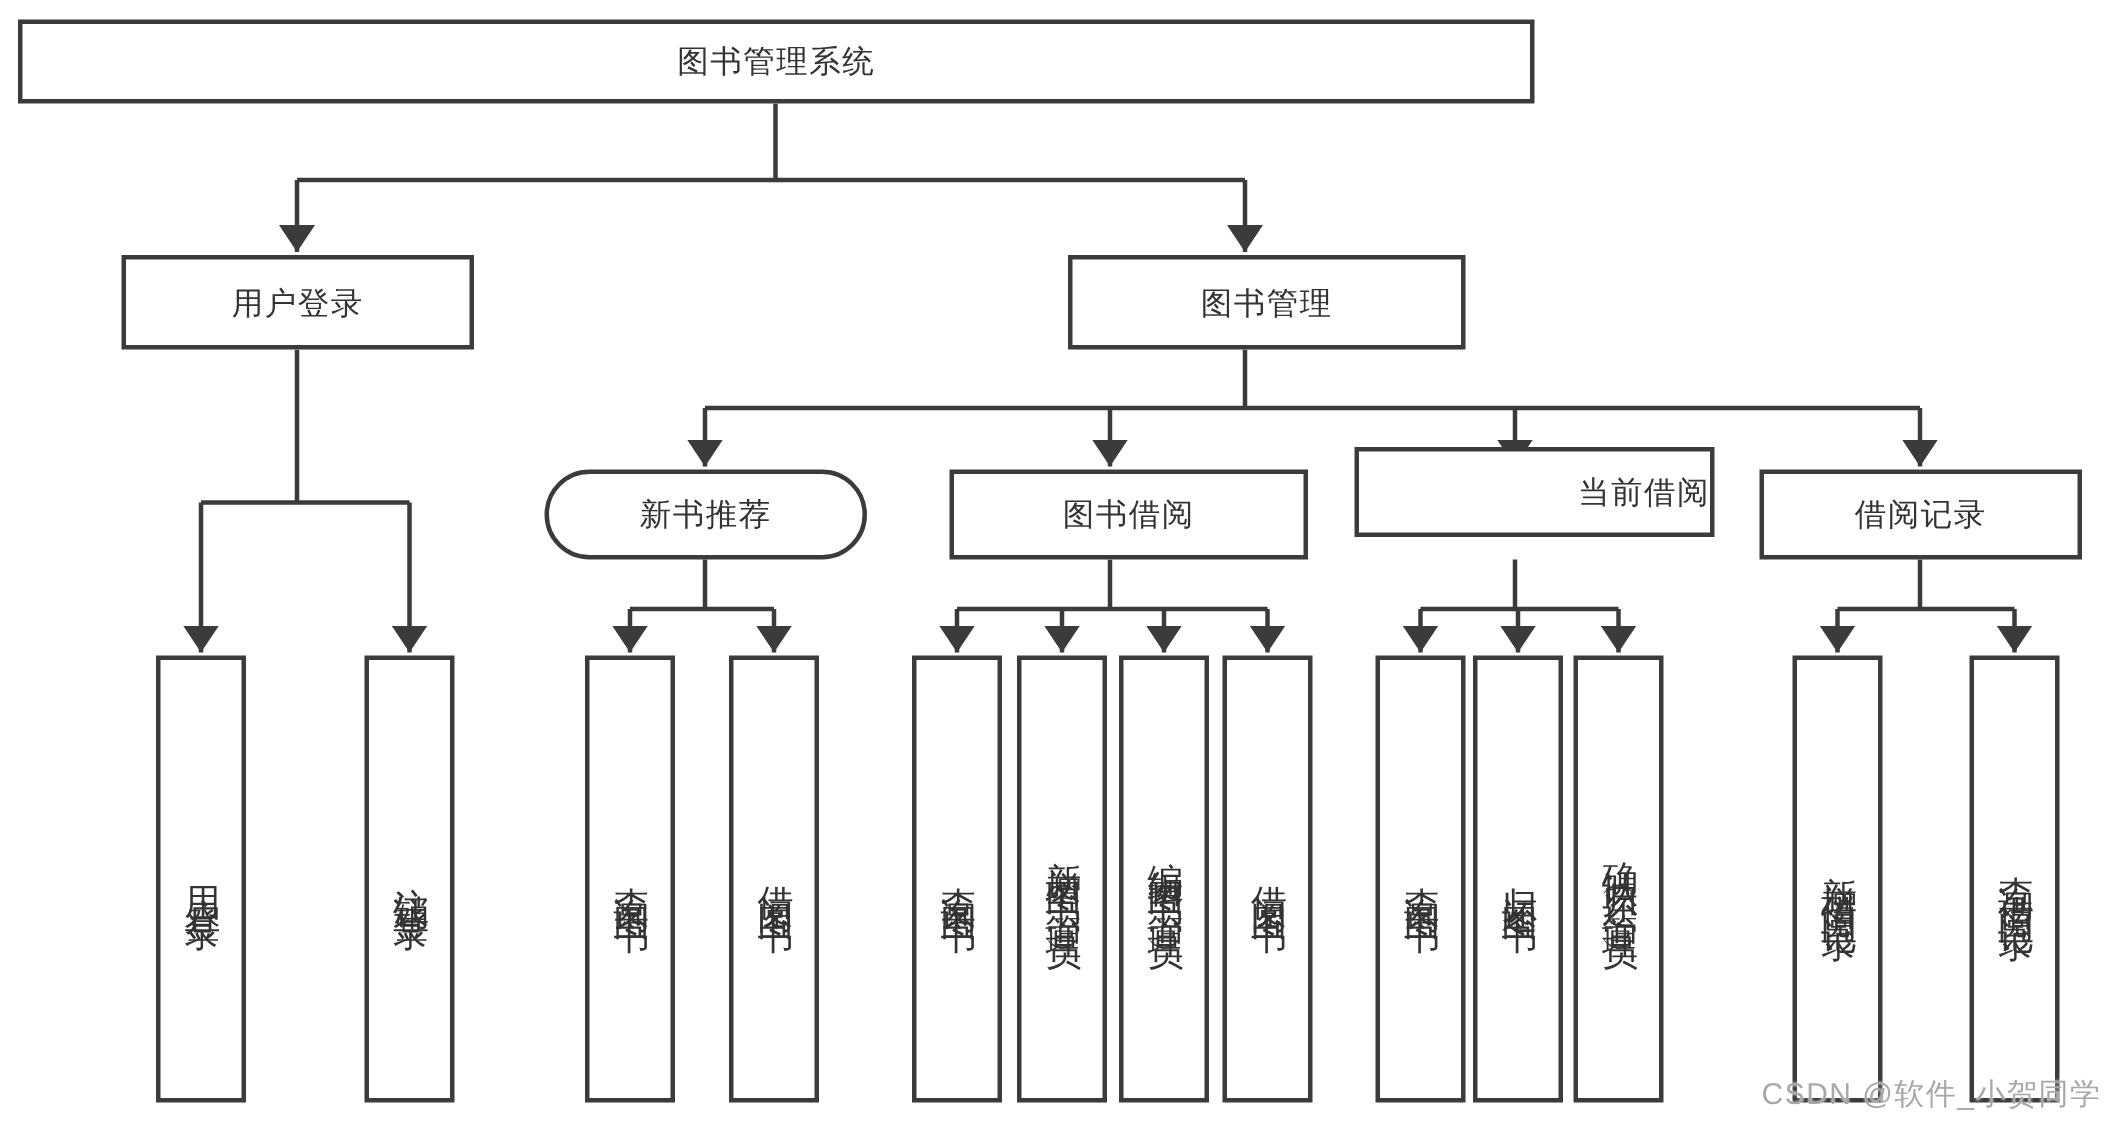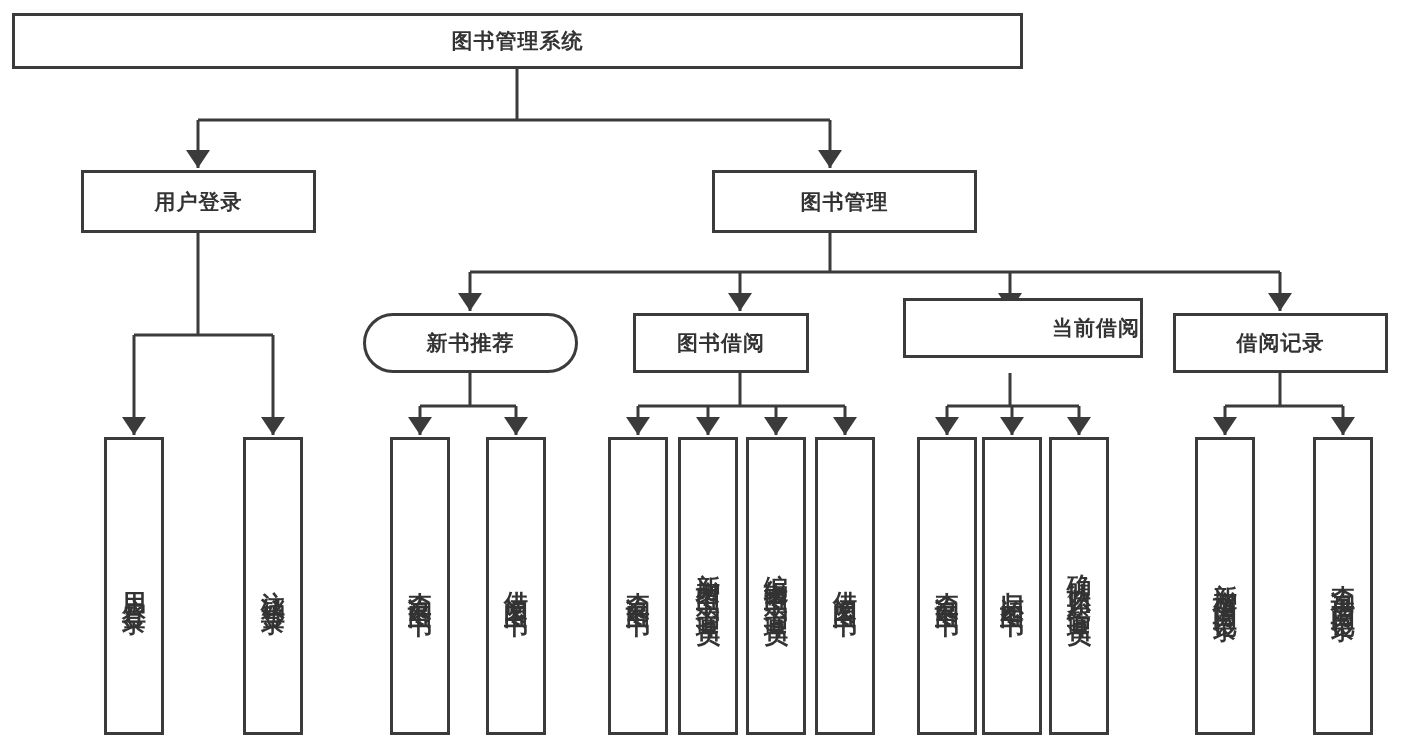--- a/index.html
+++ b/index.html
@@ -13,21 +13,20 @@
   }
   .box{
     position:absolute;
     box-sizing:border-box;
     border:3px solid #3b3b3b;
     background:#ffffff;
     display:flex;
     align-items:center;
     justify-content:center;
     text-align:center;
-    font-weight:bold;
   }
   .hbox{ font-size:21px; letter-spacing:1px; }
   .vbox{
     font-size:24px;
     writing-mode:vertical-rl;
     text-orientation:mixed;
     letter-spacing:7px;
     line-height:1;
   }
   #connectors{
@@ -42,21 +41,21 @@
     letter-spacing:1px;
     text-shadow:0 0 2px #ffffff;
     z-index:5;
     white-space:nowrap;
   }
   
   .n-root{left:12px;top:13px;width:1011px;height:56px;}
   .n-l2a{left:81px;top:170px;width:235px;height:63px;}
   .n-l2b{left:712px;top:170px;width:265px;height:63px;}
   .n-l3a{left:363px;top:313px;width:215px;height:60px;border-radius:30px;}
-  .n-l3b{left:633px;top:313px;width:176px;height:60px;}
+  .n-l3b{left:633px;top:313px;width:239px;height:60px;}
   .n-l3c{left:903px;top:298px;width:240px;height:60px;justify-content:flex-end;}
   .n-l3d{left:1173px;top:313px;width:215px;height:60px;text-align:center;}
   .lf{top:437px;width:60px;height:298px;}
   .lf0{left:104px;}  .lf1{left:243px;}
   .lf2{left:390px;}  .lf3{left:486px;}
   .lf4{left:608px;}  .lf5{left:678px;}
   .lf6{left:746px;}  .lf7{left:815px;}
   .lf8{left:917px;}  .lf9{left:982px;}
   .lf10{left:1049px;}
   .lf11{left:1195px;} .lf12{left:1313px;}
@@ -166,13 +165,14 @@
   <div class="box vbox lf lf10">
     <span>确认归还（管理员）</span>
   </div>
   <div class="box vbox lf lf11">
     <span>新增借阅记录</span>
   </div>
   <div class="box vbox lf lf12">
     <span>查询借阅记录</span>
   </div>
 
+  <div id="watermark">CSDN @软件_小贺同学</div>
 </div>
 
 </body></html>

